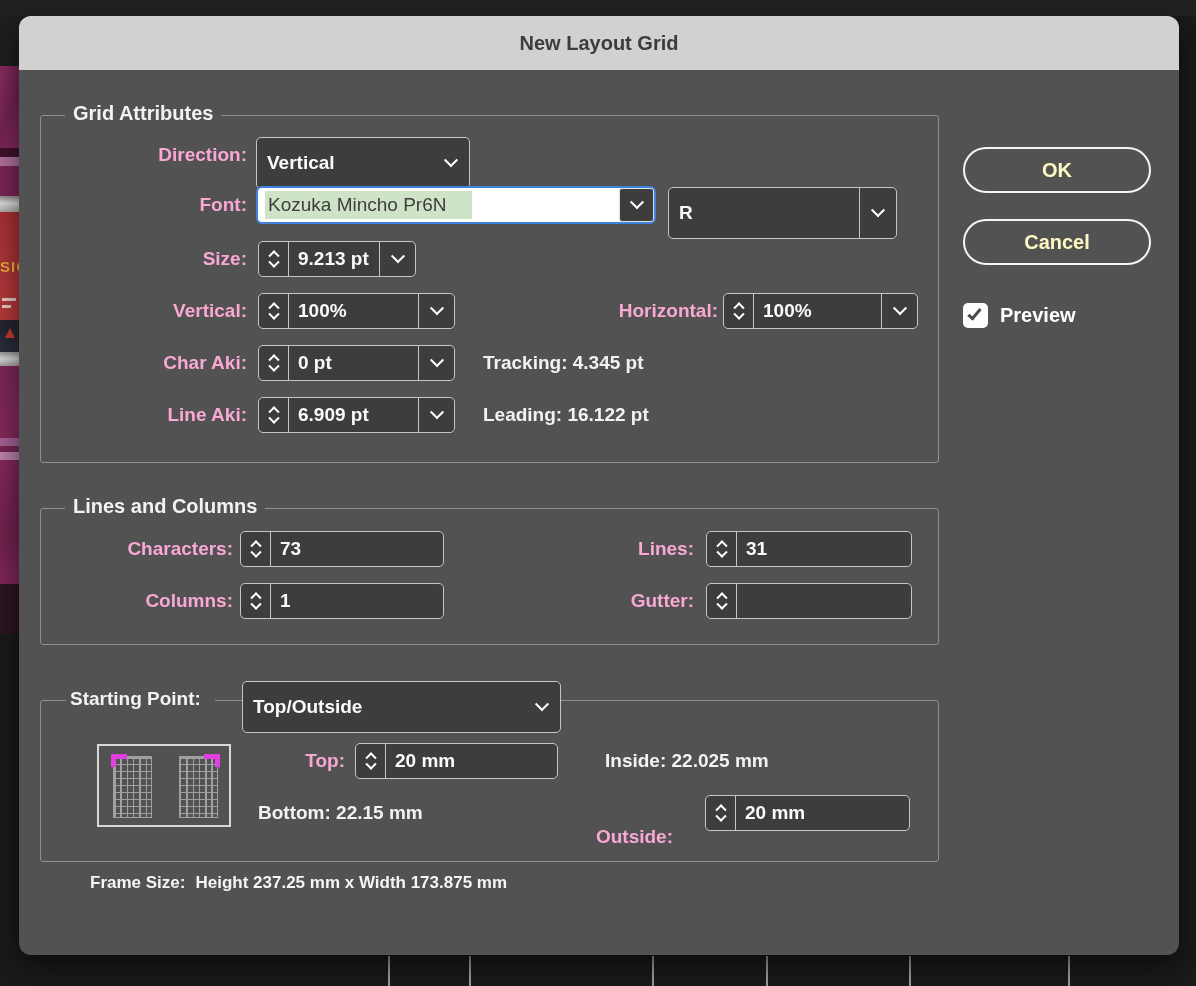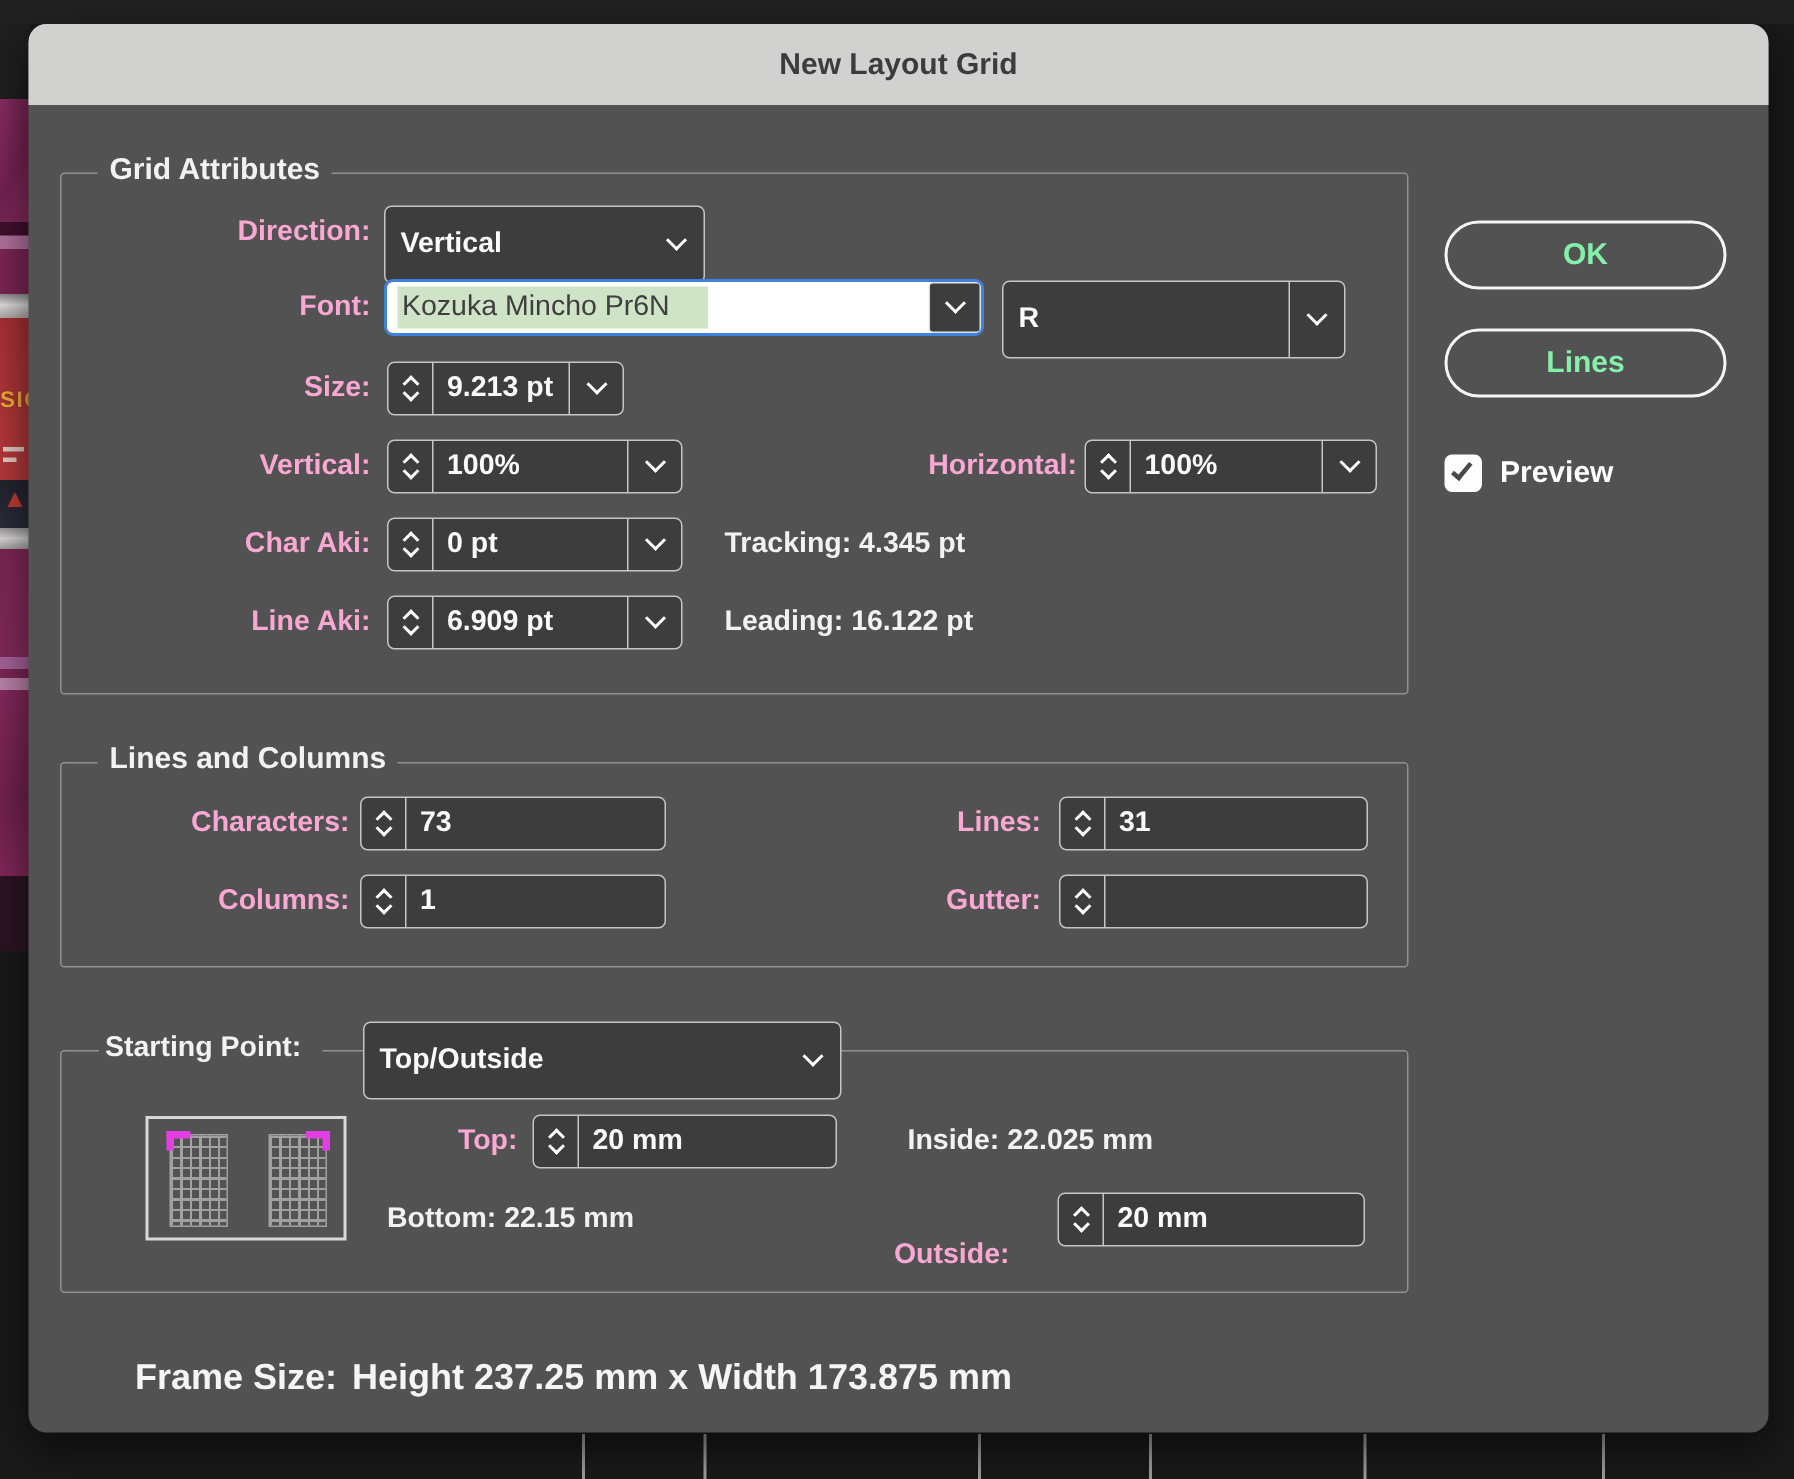--- a/index.html
+++ b/index.html
@@ -60,41 +60,41 @@
   .spin .field { flex:1; background:transparent; border:none; outline:none; color:#fafafa; font-family:"Liberation Sans","DejaVu Sans",sans-serif; font-size:19px; font-weight:600; padding-left:9px; min-width:0; }
   .spin .dropseg { width:36px; border-left:1px solid #c6c6c6; display:flex; align-items:center; justify-content:center; cursor:pointer; }
 
   
   .font-combo { position:absolute; left:237px; top:170px; width:400px; height:38px; border:2px solid #3f82de; border-radius:6px; background:#ffffff; display:flex; align-items:stretch; overflow:hidden; }
   .font-field { flex:1; display:flex; align-items:center; padding-left:7px; }
   .font-sel { font-size:19px; color:#3f3f3f; background:#cfe3c6; padding:3px 26px 3px 3px; white-space:nowrap; }
   .font-drop { width:35px; background:#3d3d3d; border:1.5px solid #e3e3e3; border-radius:3px; display:flex; align-items:center; justify-content:center; cursor:pointer; }
 
   
-  .pill-btn { position:absolute; left:944px; width:188px; height:46px; border-radius:23px; border:2.5px solid #f5f5f5; background:transparent; color:#86efac; font-family:"Liberation Sans","DejaVu Sans",sans-serif; font-size:20px; font-weight:600; cursor:pointer; display:flex; align-items:center; justify-content:center; }
+  .pill-btn { position:absolute; left:944px; width:188px; height:46px; border-radius:23px; border:2.5px solid #f5f5f5; background:transparent; color:#fef9c3; font-family:"Liberation Sans","DejaVu Sans",sans-serif; font-size:20px; font-weight:600; cursor:pointer; display:flex; align-items:center; justify-content:center; }
 
   
   .checkbox { position:absolute; left:944px; top:287px; width:25px; height:25px; background:#fdfdfd; border-radius:5px; cursor:pointer; }
   .checkmark { position:absolute; left:8px; top:3px; width:7px; height:14px; border-right:3px solid #4a4a4a; border-bottom:3px solid #4a4a4a; transform:rotate(40deg); }
   .chk-label { position:absolute; left:981px; top:287px; font-size:20px; font-weight:600; color:#fff; line-height:25px; }
 
   
   .thumb { position:absolute; left:78px; top:728px; width:134px; height:83px; border:2px solid #d8d8d8; background:#525252; }
   .mini-grid { position:absolute; top:10px; width:39px; height:62px; border:1.5px solid #a0a0a0;
     background-image:
       repeating-linear-gradient(180deg, #a0a0a0 0 1.5px, transparent 1.5px 7px),
       repeating-linear-gradient(90deg, #a0a0a0 0 1.5px, transparent 1.5px 6.3px);
   }
   .mini-grid.left { left:14px; }
   .mini-grid.right { left:80px; }
   .corner { position:absolute; width:16px; height:13px; }
   .corner.tl { left:-3px; top:-3px; border-top:5px solid #e23ee2; border-left:5px solid #e23ee2; }
   .corner.tr { right:-3px; top:-3px; border-top:5px solid #e23ee2; border-right:5px solid #e23ee2; }
 
-  .frame-size { position:absolute; left:71px; top:889px; font-size:24px; font-weight:600; color:#f5f5f5; white-space:nowrap; }
+  .frame-size { position:absolute; left:71px; top:857px; font-size:17px; font-weight:600; color:#f5f5f5; white-space:nowrap; }
   .frame-size .gap { display:inline-block; width:10px; }
 </style>
 </head>
 <body>
 
 <div class="screen">
 
   <div class="top-strip"></div>
   <div class="left-art">
     <div class="seg seg-dark1"></div>
@@ -295,20 +295,20 @@
           <span class="chv down"></span>
         </div>
       <input class="field" value="20 mm" style="">
     </div>
 
     <div class="frame-size">
       <span>Frame Size:</span><span class="gap"></span><span>Height 237.25 mm x Width 173.875 mm</span>
     </div>
 
     <button class="pill-btn" style="top:131px;">OK</button>
-    <button class="pill-btn" style="top:203px;">Lines</button>
+    <button class="pill-btn" style="top:203px;">Cancel</button>
     <div class="checkbox">
       <span class="checkmark"></span>
     </div>
     <span class="chk-label">Preview</span>
   </div>
 
 </div>
 
 </body></html>

